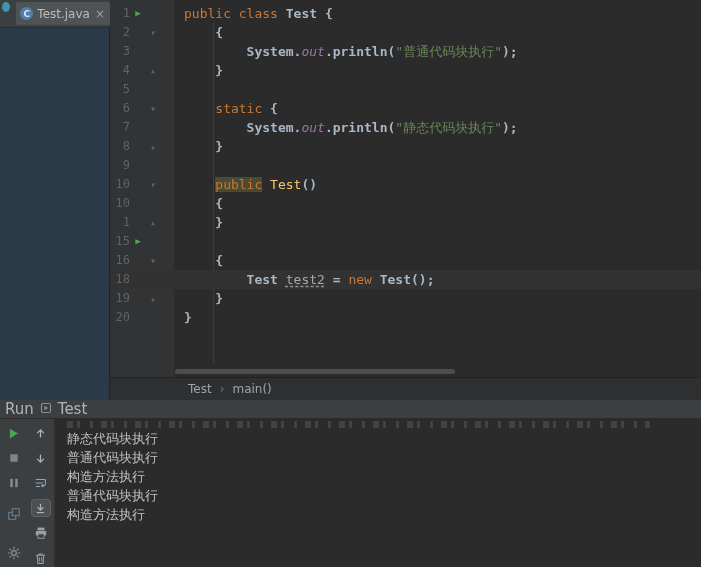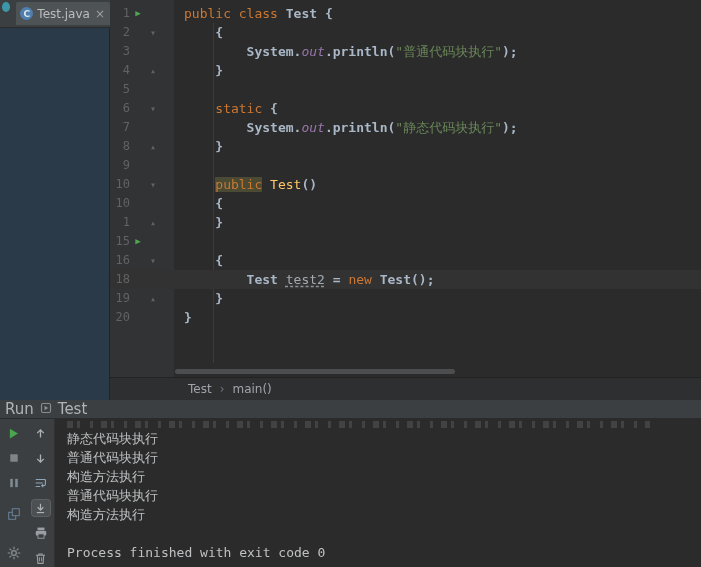--- a/index.html
+++ b/index.html
@@ -301,19 +301,18 @@
         </div>
       <div class="console">
         <div class="clipped-line"></div>
         <div id="output-lines">
             <div class="console-line">静态代码块执行</div>
             <div class="console-line">普通代码块执行</div>
             <div class="console-line">构造方法执行</div>
             <div class="console-line">普通代码块执行</div>
             <div class="console-line">构造方法执行</div>
             <div class="console-line">&nbsp;</div>
-            <div class="console-line">Process finished with exit code 0</div>
           </div>
       </div>
     </div>
   </div>
 
 </div>
 
 </body></html>

